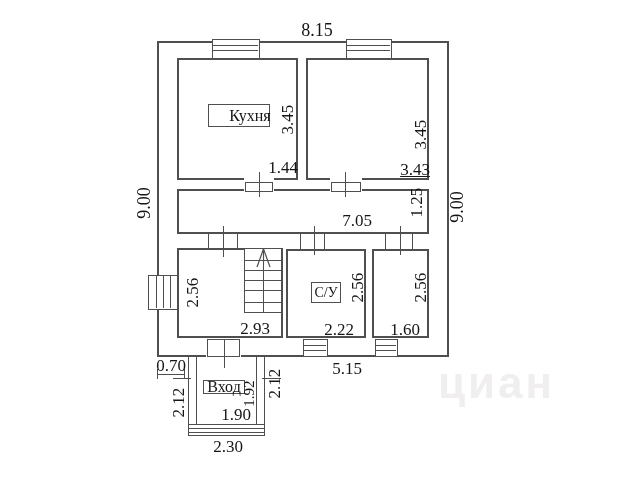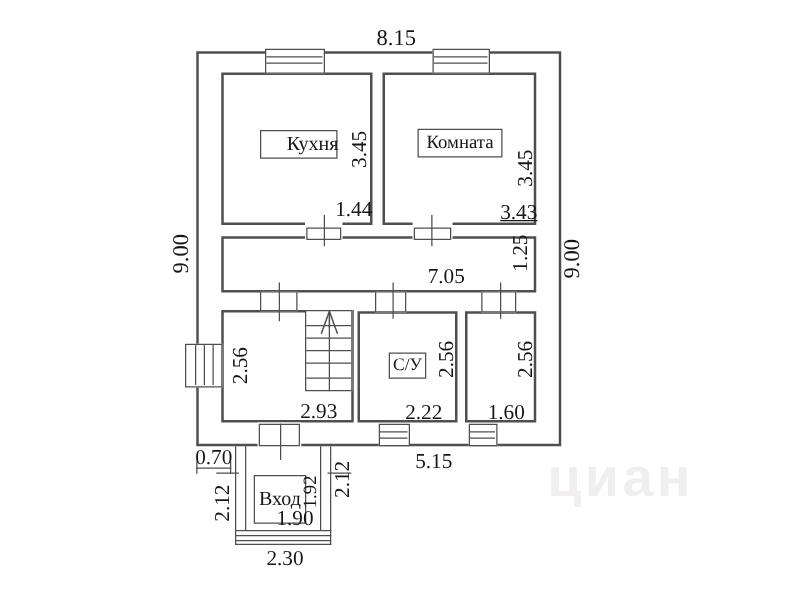--- a/index.html
+++ b/index.html
@@ -119,27 +119,24 @@
 
   <svg class="overlay" width="640" height="480">
     <line x1="263.5" y1="249" x2="263.5" y2="262" stroke="#4f4f4f" stroke-width="1.2"></line>
     <line x1="263.5" y1="249" x2="257" y2="267" stroke="#4f4f4f" stroke-width="1.2"></line>
     <line x1="263.5" y1="249" x2="270" y2="267" stroke="#4f4f4f" stroke-width="1.2"></line>
   </svg>
 
   <div class="labelbox" style="left:208px; top:104px; width:62px; height:23px;padding-left:22px;">
     <span>Кухня</span>
   </div>
-  <div class="labelbox" style="left:334px; top:103px; width:68px; height:23px; font-size:15px;">
-    <span>Комната</span>
-  </div>
   <div class="labelbox" style="left:311px; top:282px; width:30px; height:21px; font-size:14px;">
     <span>С/У</span>
   </div>
-  <div class="labelbox" style="left:203px; top:380px; width:42px; height:39px;">
+  <div class="labelbox" style="left:203px; top:380px; width:42px; height:14px;">
     <span>Вход</span>
   </div>
 
   <div class="dim" style="left:287px; top:21px; font-size:18px;">8.15</div>
   <div class="dim rot" style="left:114px; top:194px; font-size:18px;">9.00</div>
   <div class="dim rot" style="left:427px; top:198px; font-size:18px;">9.00</div>
 
   <div class="dim rot" style="left:257px; top:111px;">3.45</div>
   <div class="dim" style="left:253px; top:159px;">1.44</div>
   <div class="dim rot" style="left:390px; top:126px;">3.45</div>

